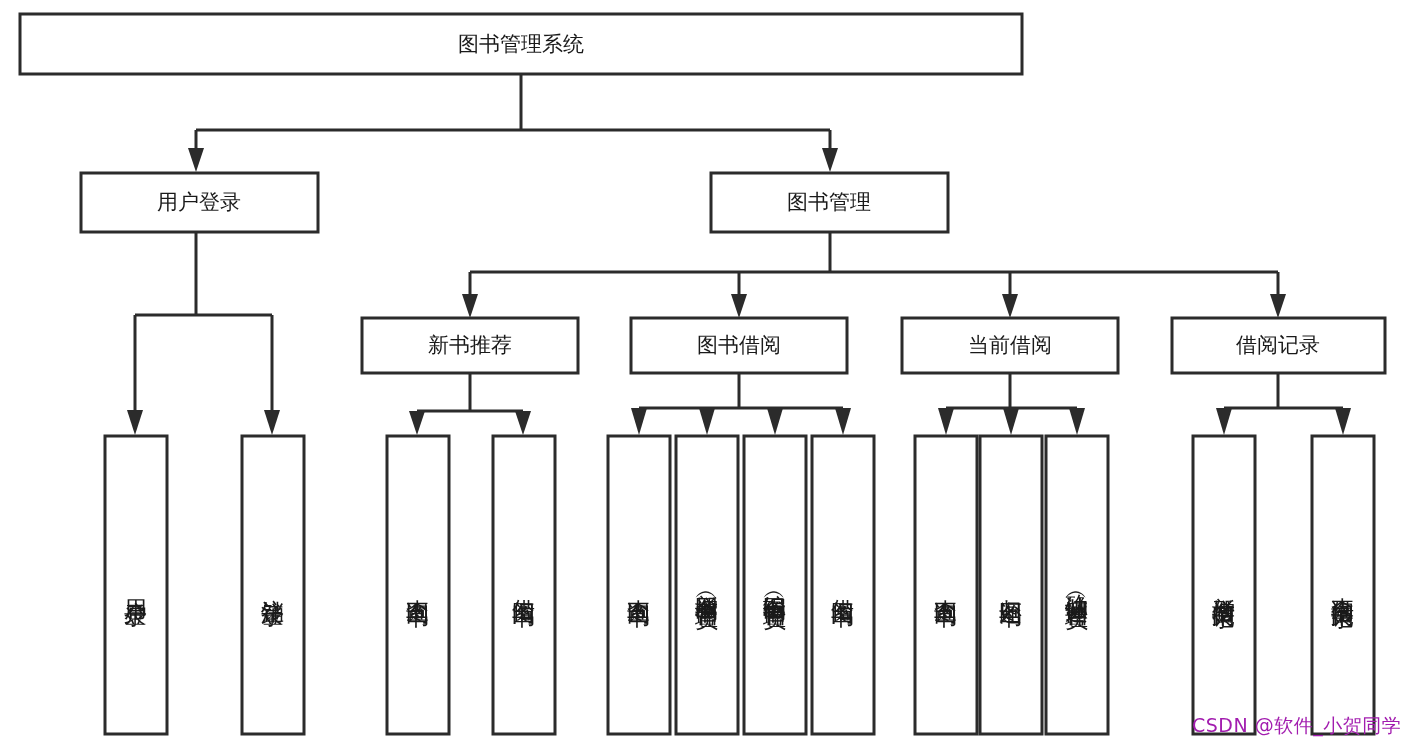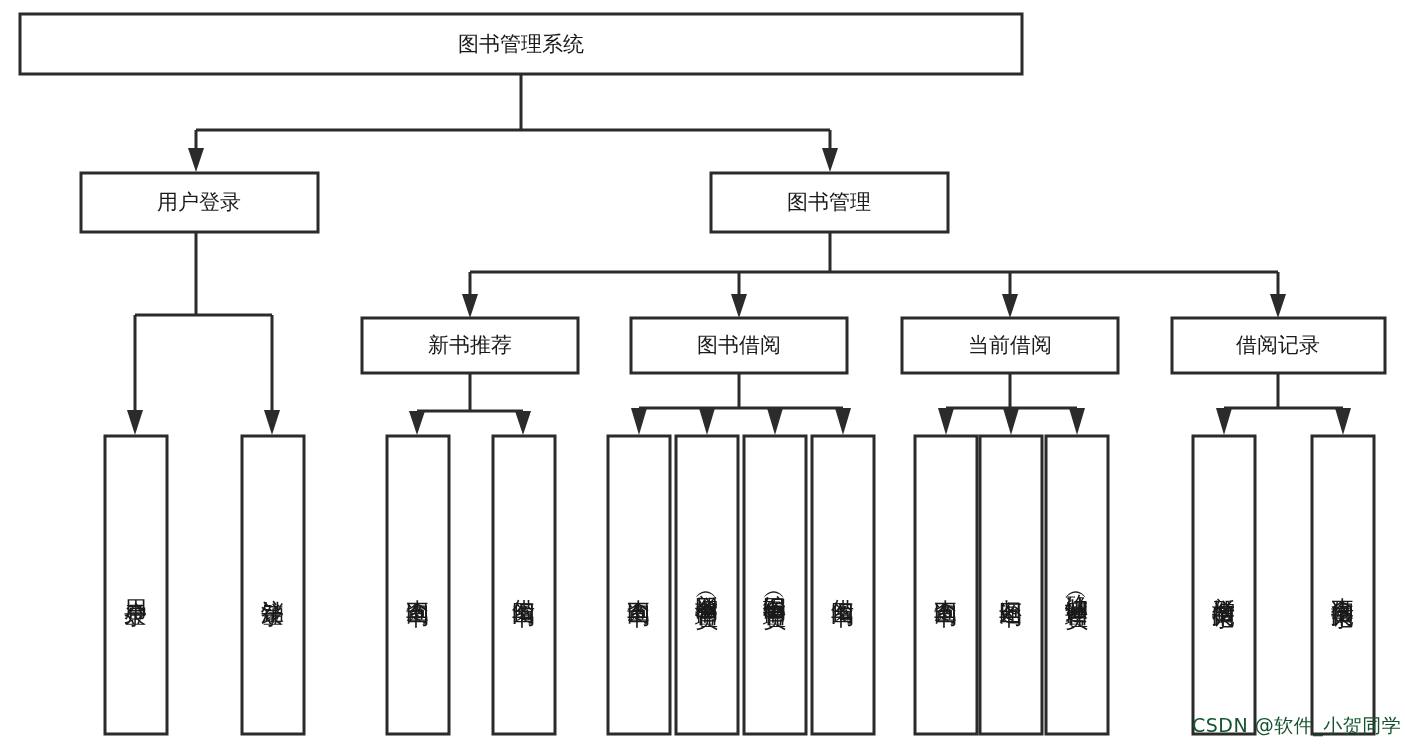--- a/index.html
+++ b/index.html
@@ -64,21 +64,21 @@
     font-size: 23px;
     line-height: 1.05;
     letter-spacing: 2px;
     color: #1a1a1a;
     white-space: nowrap;
   }
   .watermark {
     position: absolute;
     font-family: "DejaVu Sans", "Liberation Sans", sans-serif;
     font-size: 19px;
-    color: #14532d;
+    color: #a21caf;
     letter-spacing: 0.5px;
     white-space: nowrap;
   }
 </style>
 </head>
 <body>
 
 <div id="diagram-root">
 
   <svg class="canvas" viewBox="0 0 1405 747" xmlns="http://www.w3.org/2000/svg">

